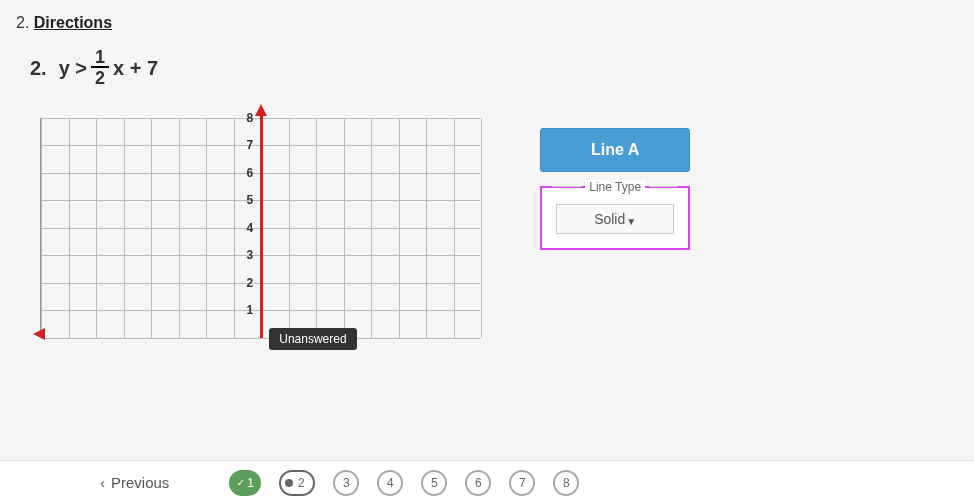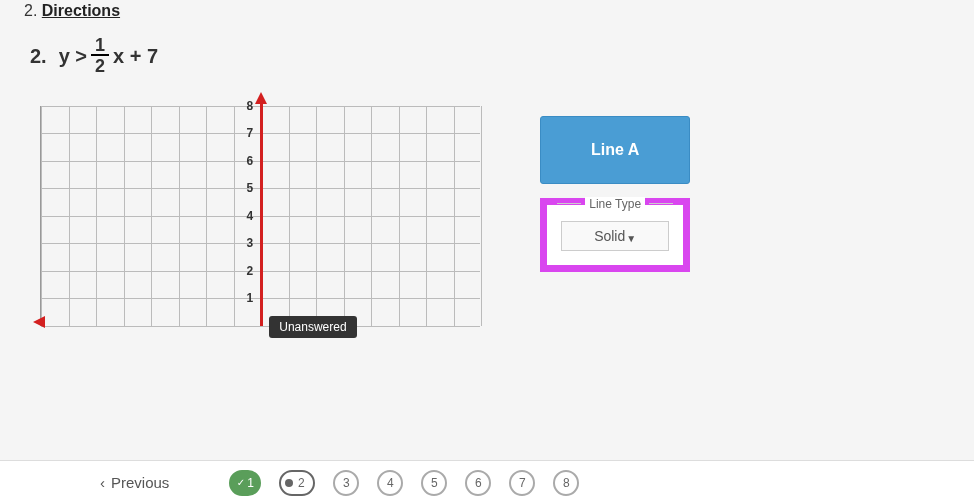--- a/index.html
+++ b/index.html
@@ -10,21 +10,22 @@
     body {
       font-family: Arial, sans-serif;
       background: #f5f5f5;
       width: 974px;
       height: 504px;
       overflow: hidden;
       position: relative;
       color: #333;
     }
     .header {
-      padding: 2px 24px 8px;
+      padding: 2px 16px 8px;
+      margin-top: 12px;
     }
     .directions-title {
       font-weight: bold;
       text-decoration: underline;
       font-size: 16px;
       color: #222;
     }
     .directions-text {
       font-style: italic;
       font-size: 15px;
@@ -137,28 +138,28 @@
     .side-panel {
       display: flex;
       flex-direction: column;
       gap: 10px;
       margin-top: 10px;
     }
     .line-a-btn {
       background: #4a9dd4;
       color: white;
       border: 1px solid #3a8cc4;
-      padding: 24px 50px;
+      padding: 12px 50px;
       font-size: 16px;
       font-weight: bold;
       border-radius: 3px;
       cursor: pointer;
     }
     .line-type-box {
-      border: 7px solid #d946ef;
+      border: 2px solid #d946ef;
       background: white;
       padding: 10px 14px 14px;
       position: relative;
       margin-top: 4px;
     }
     .line-type-legend {
       position: absolute;
       top: -8px;
       left: 10px;
       right: 10px;

